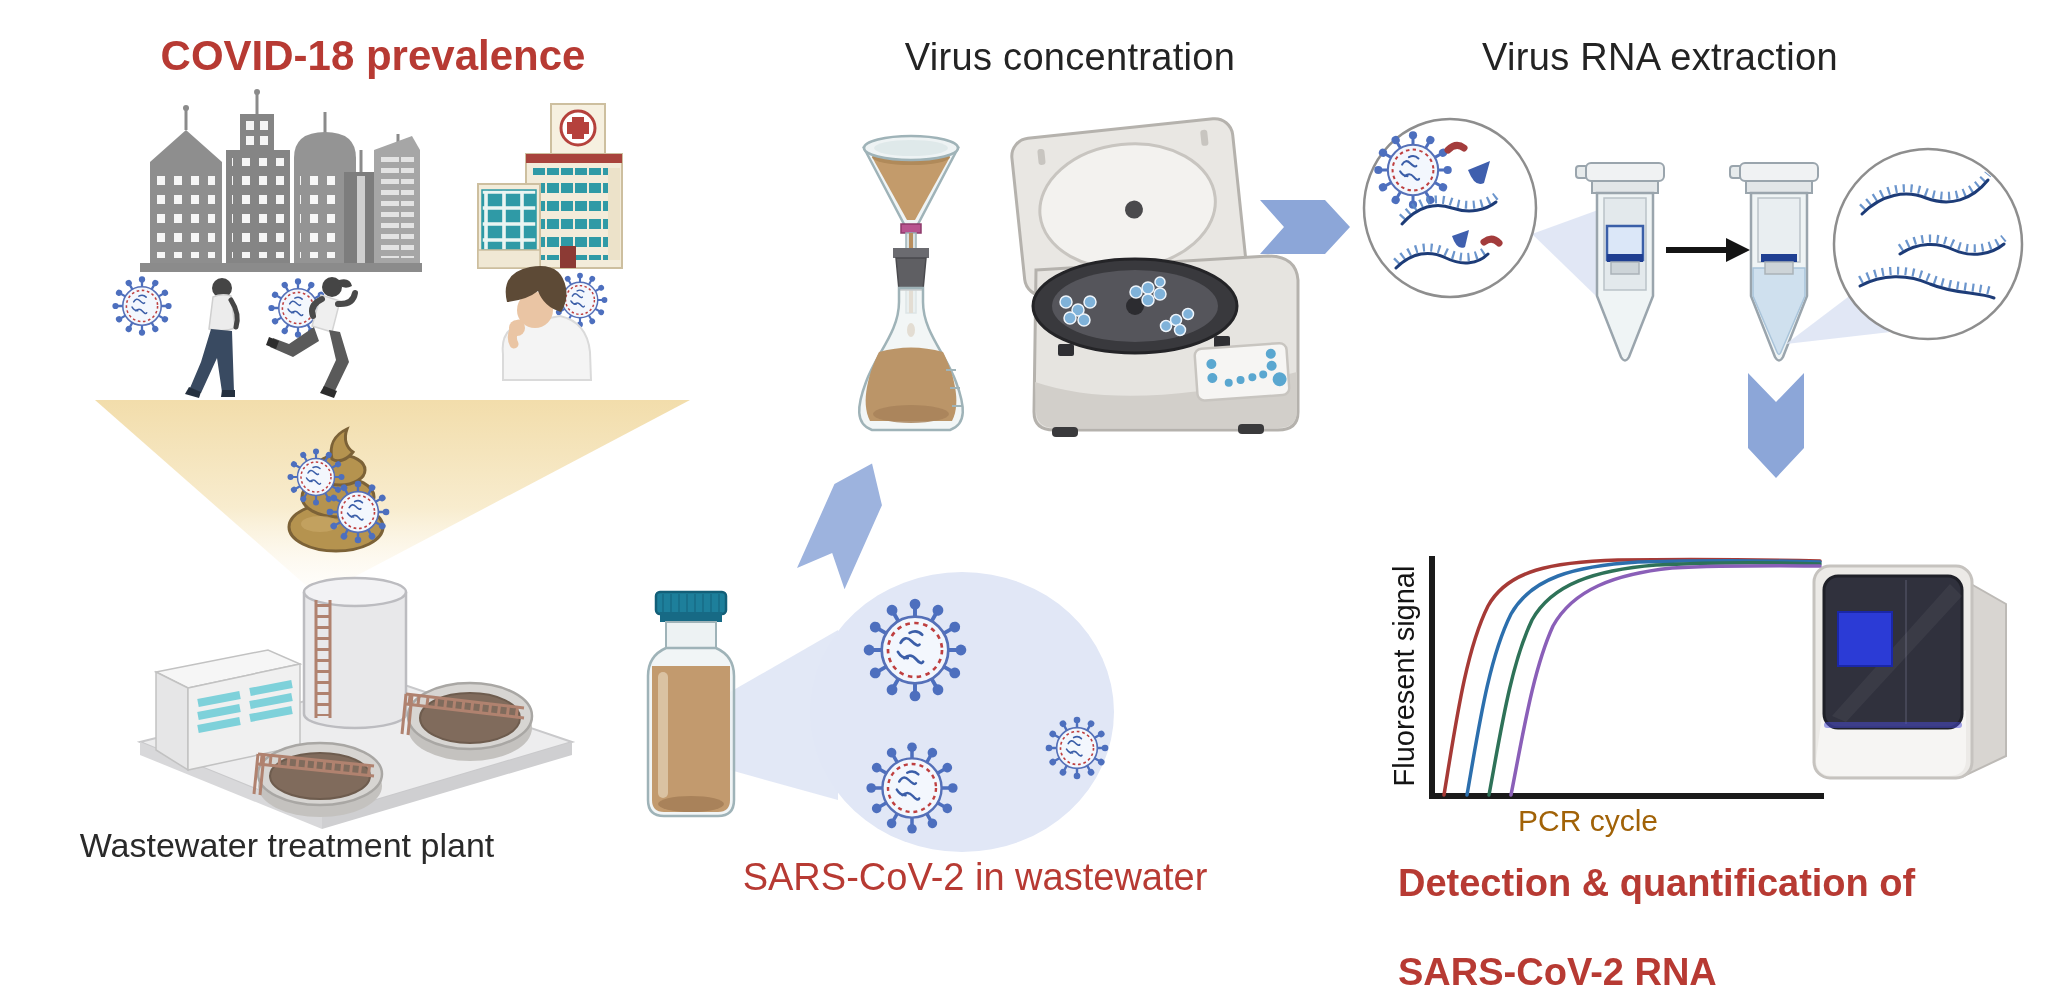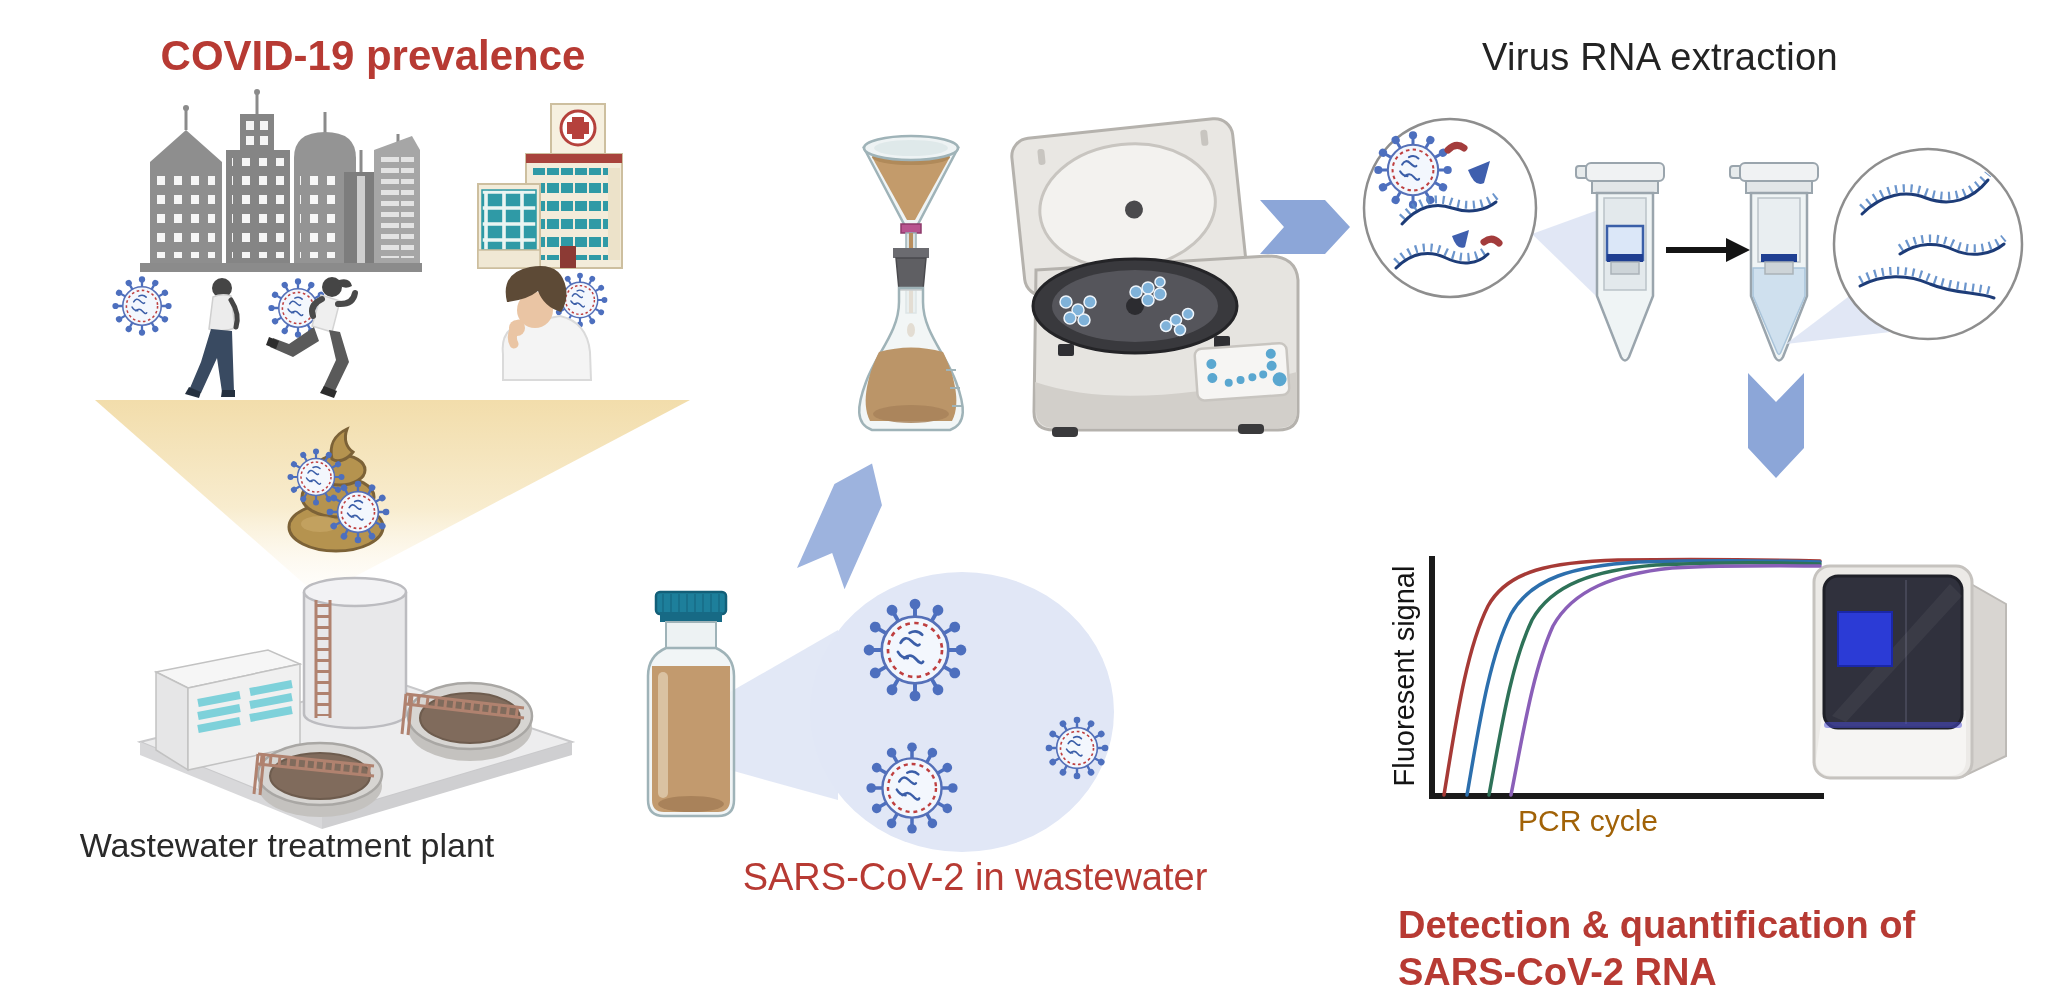--- a/index.html
+++ b/index.html
@@ -367,31 +367,32 @@
 
   <g>
     <path d="M1432,556 V796 H1824" stroke="#1a1a1a" stroke-width="6" fill="none"></path>
     <path class="curve" stroke="#a63a36" d="M1444,795 C1456,722 1466,650 1488,606 C1508,570 1552,562 1618,560 C1700,559 1776,560 1820,561"></path>
     <path class="curve" stroke="#2c6fad" d="M1467,795 C1479,726 1489,658 1511,614 C1531,578 1574,566 1638,562 C1712,560 1784,561 1820,562"></path>
     <path class="curve" stroke="#2e7258" d="M1489,795 C1501,730 1511,664 1532,620 C1552,584 1595,570 1656,565 C1722,562 1790,563 1820,564"></path>
     <path class="curve" stroke="#8a5fb8" d="M1511,795 C1523,734 1533,670 1553,626 C1573,590 1614,574 1672,568 C1730,565 1794,566 1820,566"></path>
   </g>
 </svg>
 
-<div class="lbl title-red" style="left:373px;top:32px;">COVID-19 prevalence</div>
-
+<div class="lbl title-red" style="left:373px;top:32px;">COVID-18 prevalence</div>
+
+<div class="lbl title-black" style="left:1070px;top:36px;">Virus concentration</div>
 
 <div class="lbl title-black" style="left:1660px;top:36px;">Virus RNA extraction</div>
 
 
 <div class="lbl cap-black" style="left:287px;top:826px;">Wastewater treatment plant</div>
 
 <div class="lbl cap-red" style="left:975px;top:856px;">SARS-CoV-2 in wastewater</div>
 
-<div class="lbl det-red" style="left:1398px;top:904px;">Detection &amp; quantification of</div>
+<div class="lbl det-red" style="left:1398px;top:862px;">Detection &amp; quantification of</div>
 
 <div class="lbl det-red" style="left:1398px;top:922px;margin-top:29px;">SARS-CoV-2 RNA</div>
 
 <div class="lbl ylab" style="left:1404px;top:676px;">Fluoresent signal</div>
 
 <div class="lbl xlab" style="left:1588px;top:804px;">PCR cycle</div>
 
 </div>
 
 </body></html>

